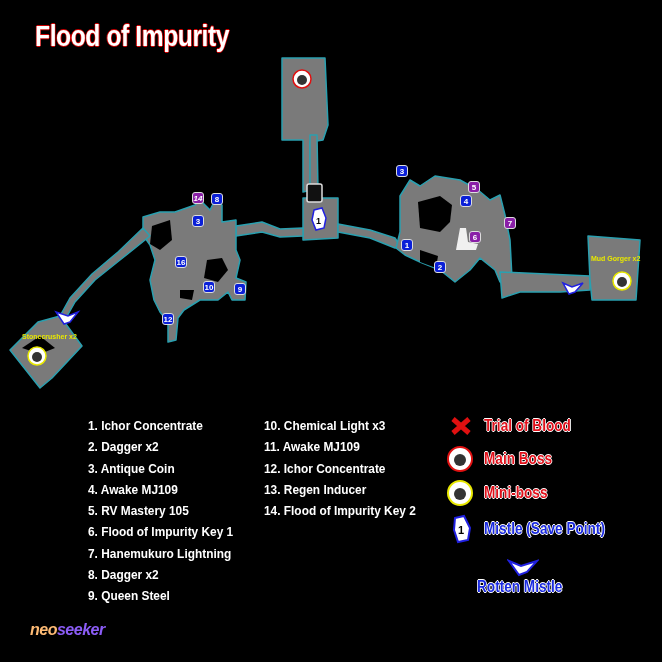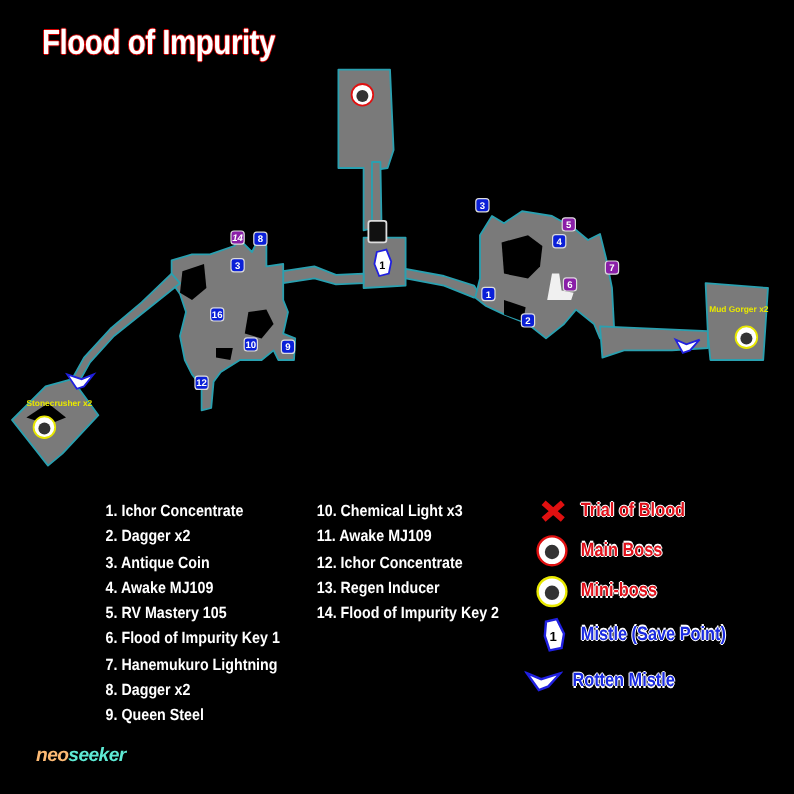--- a/index.html
+++ b/index.html
@@ -14,21 +14,21 @@
   .boss-label { position:absolute; font-size:7px; color:#e8e800; font-weight:bold; white-space:nowrap; }
   .legend-list { position:absolute; font-size:13.5px; color:#fff; font-weight:bold; line-height:21.3px; transform:scaleX(0.88); transform-origin:left top; }
   .legend-list div { white-space:nowrap; }
   .key-row { position:absolute; display:flex; align-items:center; white-space:nowrap;text-align:center; }
   .key-label { font-size:16px; font-weight:bold; transform:scaleX(0.85); transform-origin:left center; display:inline-block;
     text-shadow: 1px 0 #fff, -1px 0 #fff, 0 1px #fff, 0 -1px #fff; }
   .red { color:#e0101a; }
   .bluet { color:#1a2ae0; }
   .logo { position:absolute; left:30px; top:621px; font-size:16px; font-weight:bold; font-style:italic; letter-spacing:-0.5px; }
   .logo .a { color:#fdba74; }
-  .logo .b { color:#5eead4; }
+  .logo .b { color:#8b5cf6; }
 </style>
 </head>
 <body>
 
 <div class="title">Flood of Impurity</div>
 
 <svg class="map" width="662" height="662" viewBox="0 0 662 662">
   <g fill="#7a7a7a" stroke="#2aa0b0" stroke-width="1.5" stroke-linejoin="round">
 
     <path d="M282 58 L325 58 L328 125 L323 140 L310 142 L311 190 L303 192 L303 140 L282 140 Z"></path>
@@ -149,21 +149,21 @@
     </svg>
   <span class="key-label red" style="margin-left:10px">Mini-boss</span>
 </div>
 <div class="key-row" style="left:450px;top:514px;">
   <svg width="24" height="30">
       <path d="M5 4 L14 2 L20 14 L18 26 L8 28 L4 16 Z" fill="#fff" stroke="#2020e0" stroke-width="2"></path>
       <text x="8" y="20" font-size="11" font-weight="bold" fill="#000">1</text>
     </svg>
   <span class="key-label bluet" style="margin-left:10px">Mistle (Save Point)</span>
 </div>
-<div class="key-row" style="left:437px;top:558px;">
+<div class="key-row" style="left:469px;top:558px;flex-direction:column;">
   <svg width="32" height="20">
       <path d="M2 3 L14 8 L30 3 L20 14 L12 17 Z" fill="#fff" stroke="#2020e0" stroke-width="2"></path>
     </svg>
   <span class="key-label bluet" style="margin-left:8px">Rotten Mistle</span>
 </div>
 
 <div class="logo">
   <span class="a">neo</span><span class="b">seeker</span>
 </div>
 

